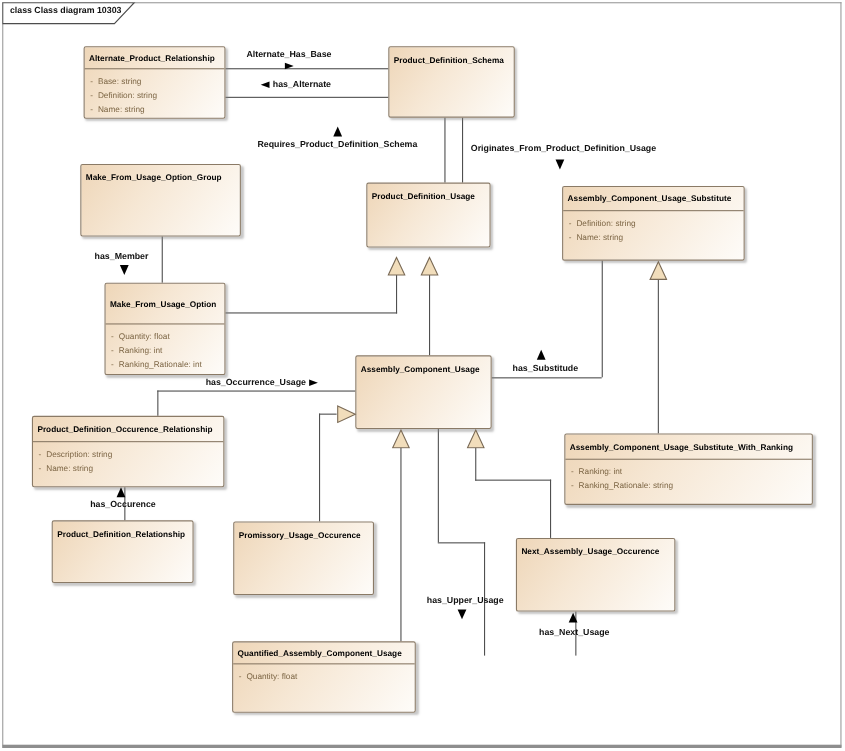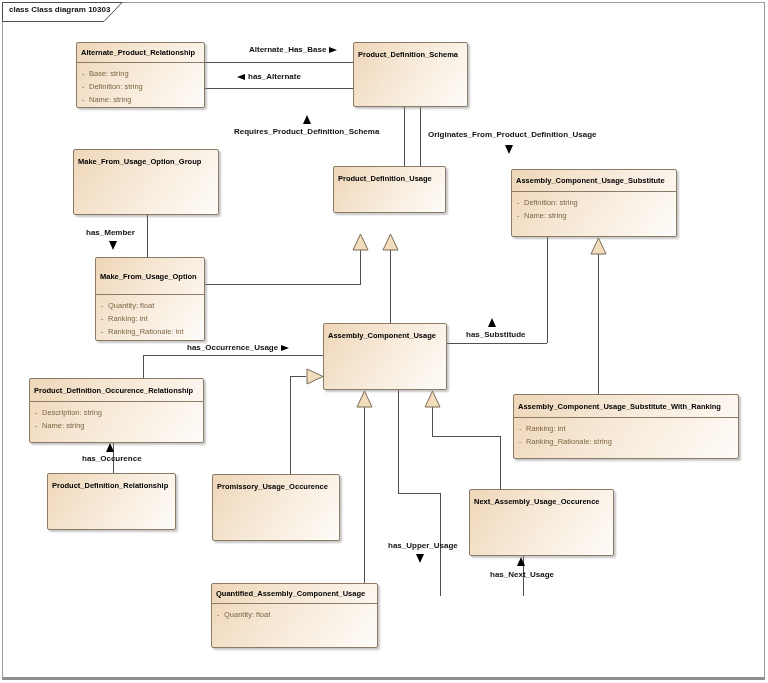--- a/index.html
+++ b/index.html
@@ -115,21 +115,21 @@
     <div class="v" style="left:500px;top:436px;height:53px;"></div>
     <svg class="tri" style="left:424px;top:390px;" width="17" height="18">
       <polygon points="8.5,1 16,17 1,17" fill="#f1ddbb" stroke="#7a6a56" stroke-width="1"></polygon>
     </svg>
   </div>
   <div class="grp">
     <div class="v" style="left:523px;top:556px;height:40px;"></div>
   </div>
 
   
-  <div class="lbl lblrow" style="left:249px;top:45px;">
+  <div class="lbl lblrow" style="left:224px;top:45px;flex-direction:column;">
     <span>Alternate_Has_Base</span>
     <span class="arr arr-r"></span>
   </div>
   <div class="lbl lblrow" style="left:237px;top:72px;">
     <span class="arr arr-l"></span>
     <span>has_Alternate</span>
   </div>
   <span class="arr arr-u abs" style="left:303px;top:115px;"></span>
   <div class="lbl" style="left:234px;top:127px;">
     <span>Requires_Product_Definition_Schema</span>
@@ -201,21 +201,21 @@
           <span class="vis">-</span>
           <span>Ranking: int</span>
         </div>
       <div class="attr">
           <span class="vis">-</span>
           <span>Ranking_Rationale: int</span>
         </div>
     </div>
   </div>
 
-  <div class="cls noattr" style="left:333px;top:166px;width:113px;height:47px;">
+  <div class="cls noattr" style="left:333px;top:166px;width:113px;height:59px;">
     <div class="cls-title">Product_Definition_Usage</div>
   </div>
 
   <div class="cls" style="left:511px;top:169px;width:166px;height:68px;">
     <div class="cls-title" style="height:22px;">Assembly_Component_Usage_Substitute</div>
     <div class="cls-attrs">
       <div class="attr">
           <span class="vis">-</span>
           <span>Definition: string</span>
         </div>

